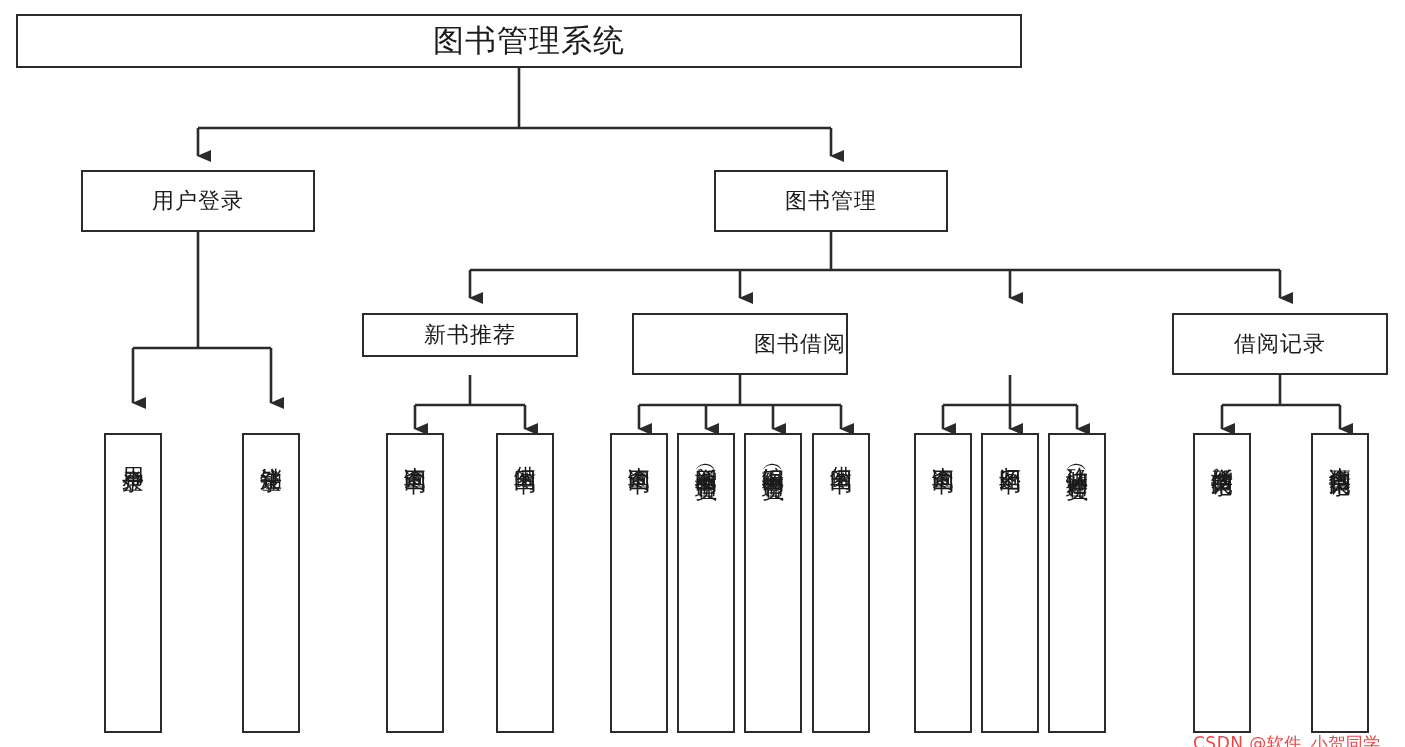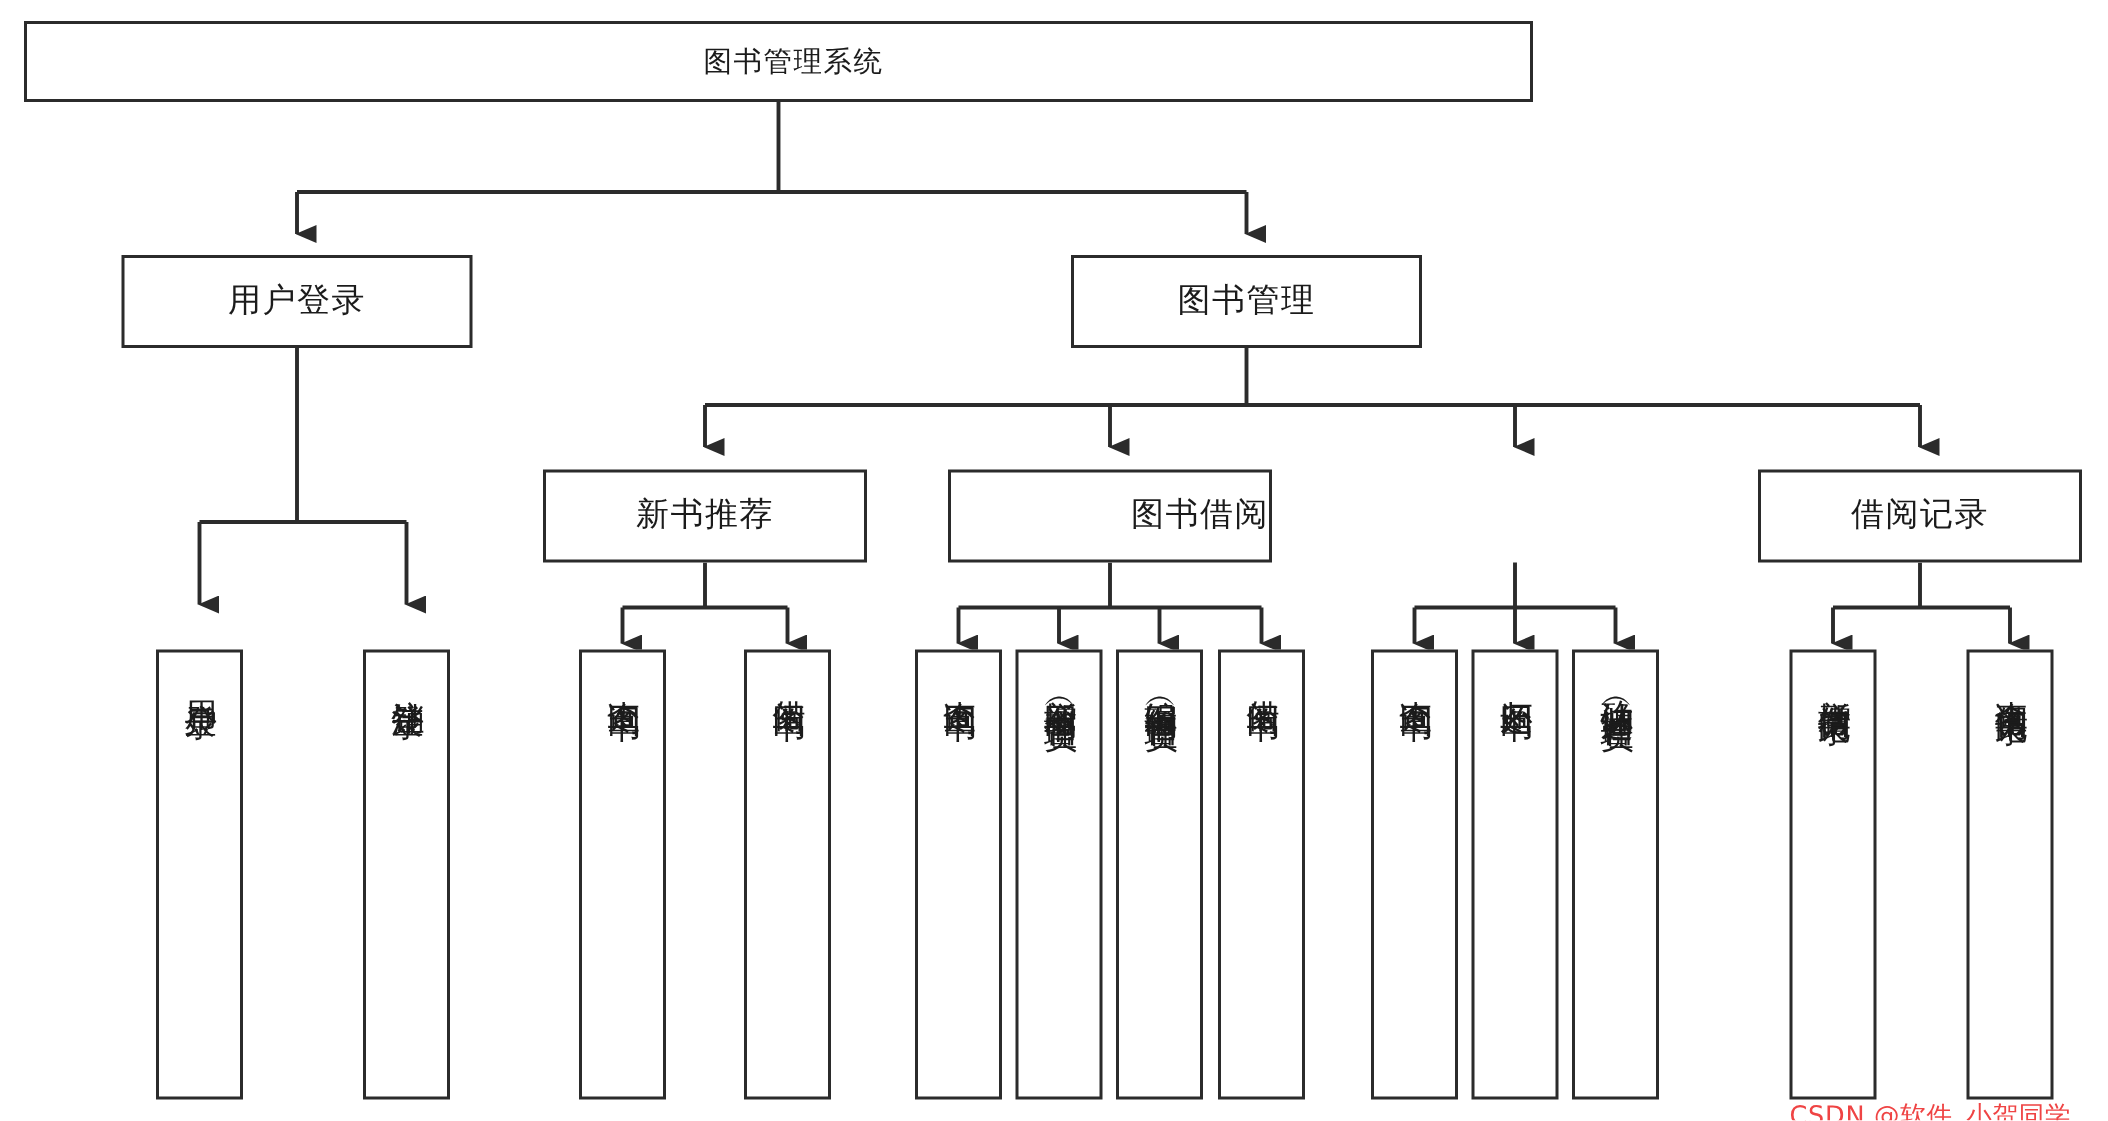--- a/index.html
+++ b/index.html
@@ -35,21 +35,21 @@
     align-items: center;
     justify-content: center;
     color: #1b1b1b;
   }
   .node.horiz {
     font-size: 22px;
     letter-spacing: 1px;
     line-height: 1.2;
   }
   .node.root {
-    font-size: 19px;
+    font-size: 31px;
     padding-left: 20px;
   }
   .node.vert {
     align-items: flex-start;
     justify-content: center;
     padding-top: 14px;
   }
   .node.vert .vtext {
     writing-mode: vertical-rl;
     text-orientation: upright;
@@ -130,21 +130,21 @@
     <span>图书管理系统</span>
   </div>
 
   <div class="node horiz" style="left:81px; top:170px; width:234px; height:62px;">
     <span>用户登录</span>
   </div>
   <div class="node horiz" style="left:714px; top:170px; width:234px; height:62px;">
     <span>图书管理</span>
   </div>
 
-  <div class="node horiz" style="left:362px; top:313px; width:216px; height:62px;align-items:center;">
+  <div class="node horiz" style="left:362px; top:313px; width:216px; height:44px;align-items:center;">
     <span>新书推荐</span>
   </div>
   <div class="node horiz" style="left:632px; top:313px; width:216px; height:62px;justify-content:flex-end;">
     <span>图书借阅</span>
   </div>
   <div class="node horiz" style="left:1172px; top:313px; width:216px; height:62px;">
     <span>借阅记录</span>
   </div>
 
   <div class="node vert" style="left:104px; top:433px; width:58px; height:300px;">

